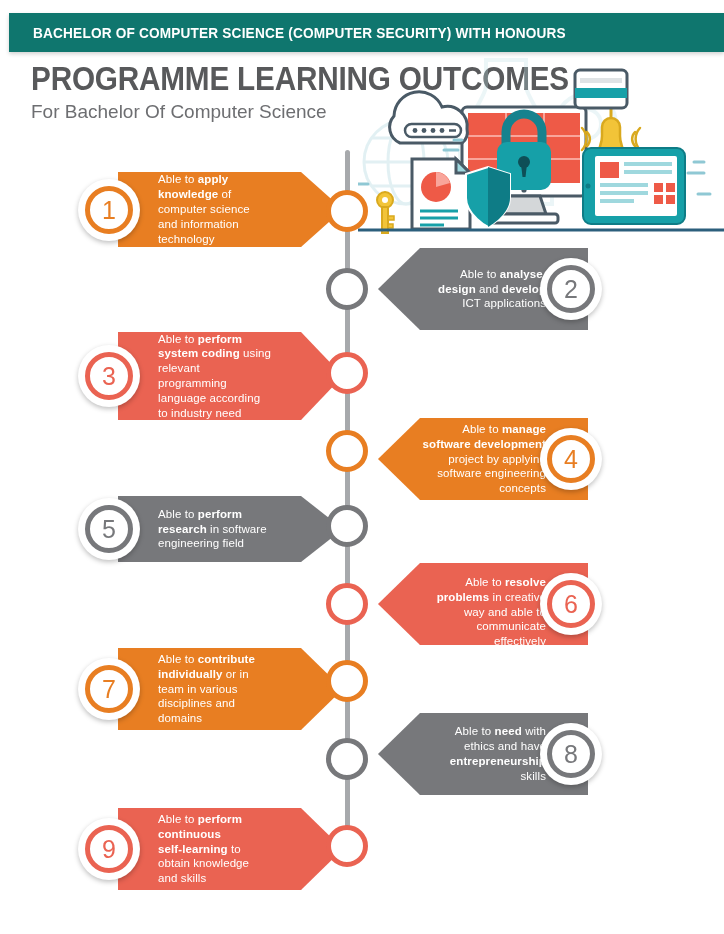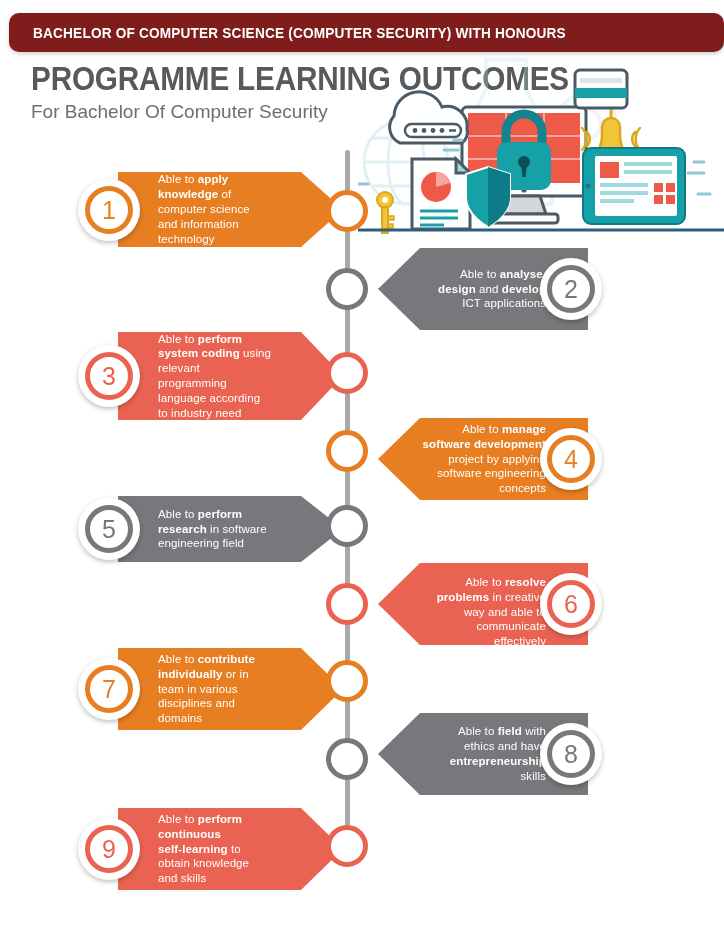--- a/index.html
+++ b/index.html
@@ -8,24 +8,23 @@
     background:#ffffff;
     font-family:"Liberation Sans", sans-serif;
     overflow:hidden;
     position:relative;
   }
   #page{position:relative;width:724px;height:934px;background:#fff;overflow:hidden;}
 
   
   .topbar{
     position:absolute;left:9px;top:13px;width:715px;height:39px;
-    background:#7f1d1d;
+    background:#0f766e;
     display:flex;align-items:center;
     box-shadow:0 2px 4px rgba(0,0,0,.18);
-    border-radius:10px;
   }
   .topbar-text{
     margin-left:24px;
     color:#ffffff;
     font-size:15.5px;
     font-weight:bold;
     letter-spacing:.2px;
     transform:scaleX(.88);
     transform-origin:left center;
     white-space:nowrap;
@@ -117,21 +116,21 @@
 <body>
 
 <div id="page">
 
   <div class="topbar">
     <div class="topbar-text">BACHELOR OF COMPUTER SCIENCE  (COMPUTER SECURITY) WITH HONOURS</div>
   </div>
 
   <div class="title">PROGRAMME LEARNING OUTCOMES</div>
   <div class="subtitle">
-    <div>For Bachelor Of Computer Security</div>
+    <div>For Bachelor Of Computer Science</div>
   </div>
 
   <div class="illus">
     <svg width="366" height="185" viewBox="0 0 366 185" xmlns="http://www.w3.org/2000/svg">
 
       <g opacity=".30" fill="none" stroke="#BFE0E6" stroke-width="4">
         <path d="M128 8 h40 v26 c0 12 26 40 26 66 v52 h-92 V100 c0-26 26-54 26-66z"></path>
         <circle cx="228" cy="72" r="30"></circle>
         <circle cx="228" cy="72" r="15"></circle>
       </g>
@@ -329,21 +328,21 @@
         </div>
         <div class="badge" style="left: 78px; top: 10px; color: rgb(232, 126, 34);">
           <i>
             <span>7</span>
           </i>
         </div>
       </div>
       <div class="row" style="top: 713px;">
         <div class="arrow arrow-R" style="--h: 82px; left: 378px; width: 210px; height: 82px; background: rgb(119, 120, 123);"></div>
         <div class="arrow-txt" title="Able to lead with ethics and have entrepreneurship skills" style="left: 402px; width: 144px; text-align: right; height: 82px; display: flex; flex-direction: column; justify-content: center; align-items: flex-end;">
-          <div>Able to <b>field</b> with<br>ethics and have<br><b>entrepreneurship</b><br>skills</div>
+          <div>Able to <b>need</b> with<br>ethics and have<br><b>entrepreneurship</b><br>skills</div>
         </div>
         <div class="badge" style="left: 540px; top: 10px; color: rgb(119, 120, 123);">
           <i>
             <span>8</span>
           </i>
         </div>
       </div>
       <div class="row" style="top: 808px;">
         <div class="arrow arrow-L" style="--h: 82px; left: 118px; width: 225px; height: 82px; background: rgb(234, 99, 82);"></div>
         <div class="arrow-txt" title="Able to perform continuous self-learning to obtain knowledge and skills" style="left: 158px; width: 159px; text-align: left; height: 82px; display: flex; flex-direction: column; justify-content: center; align-items: flex-start;">

